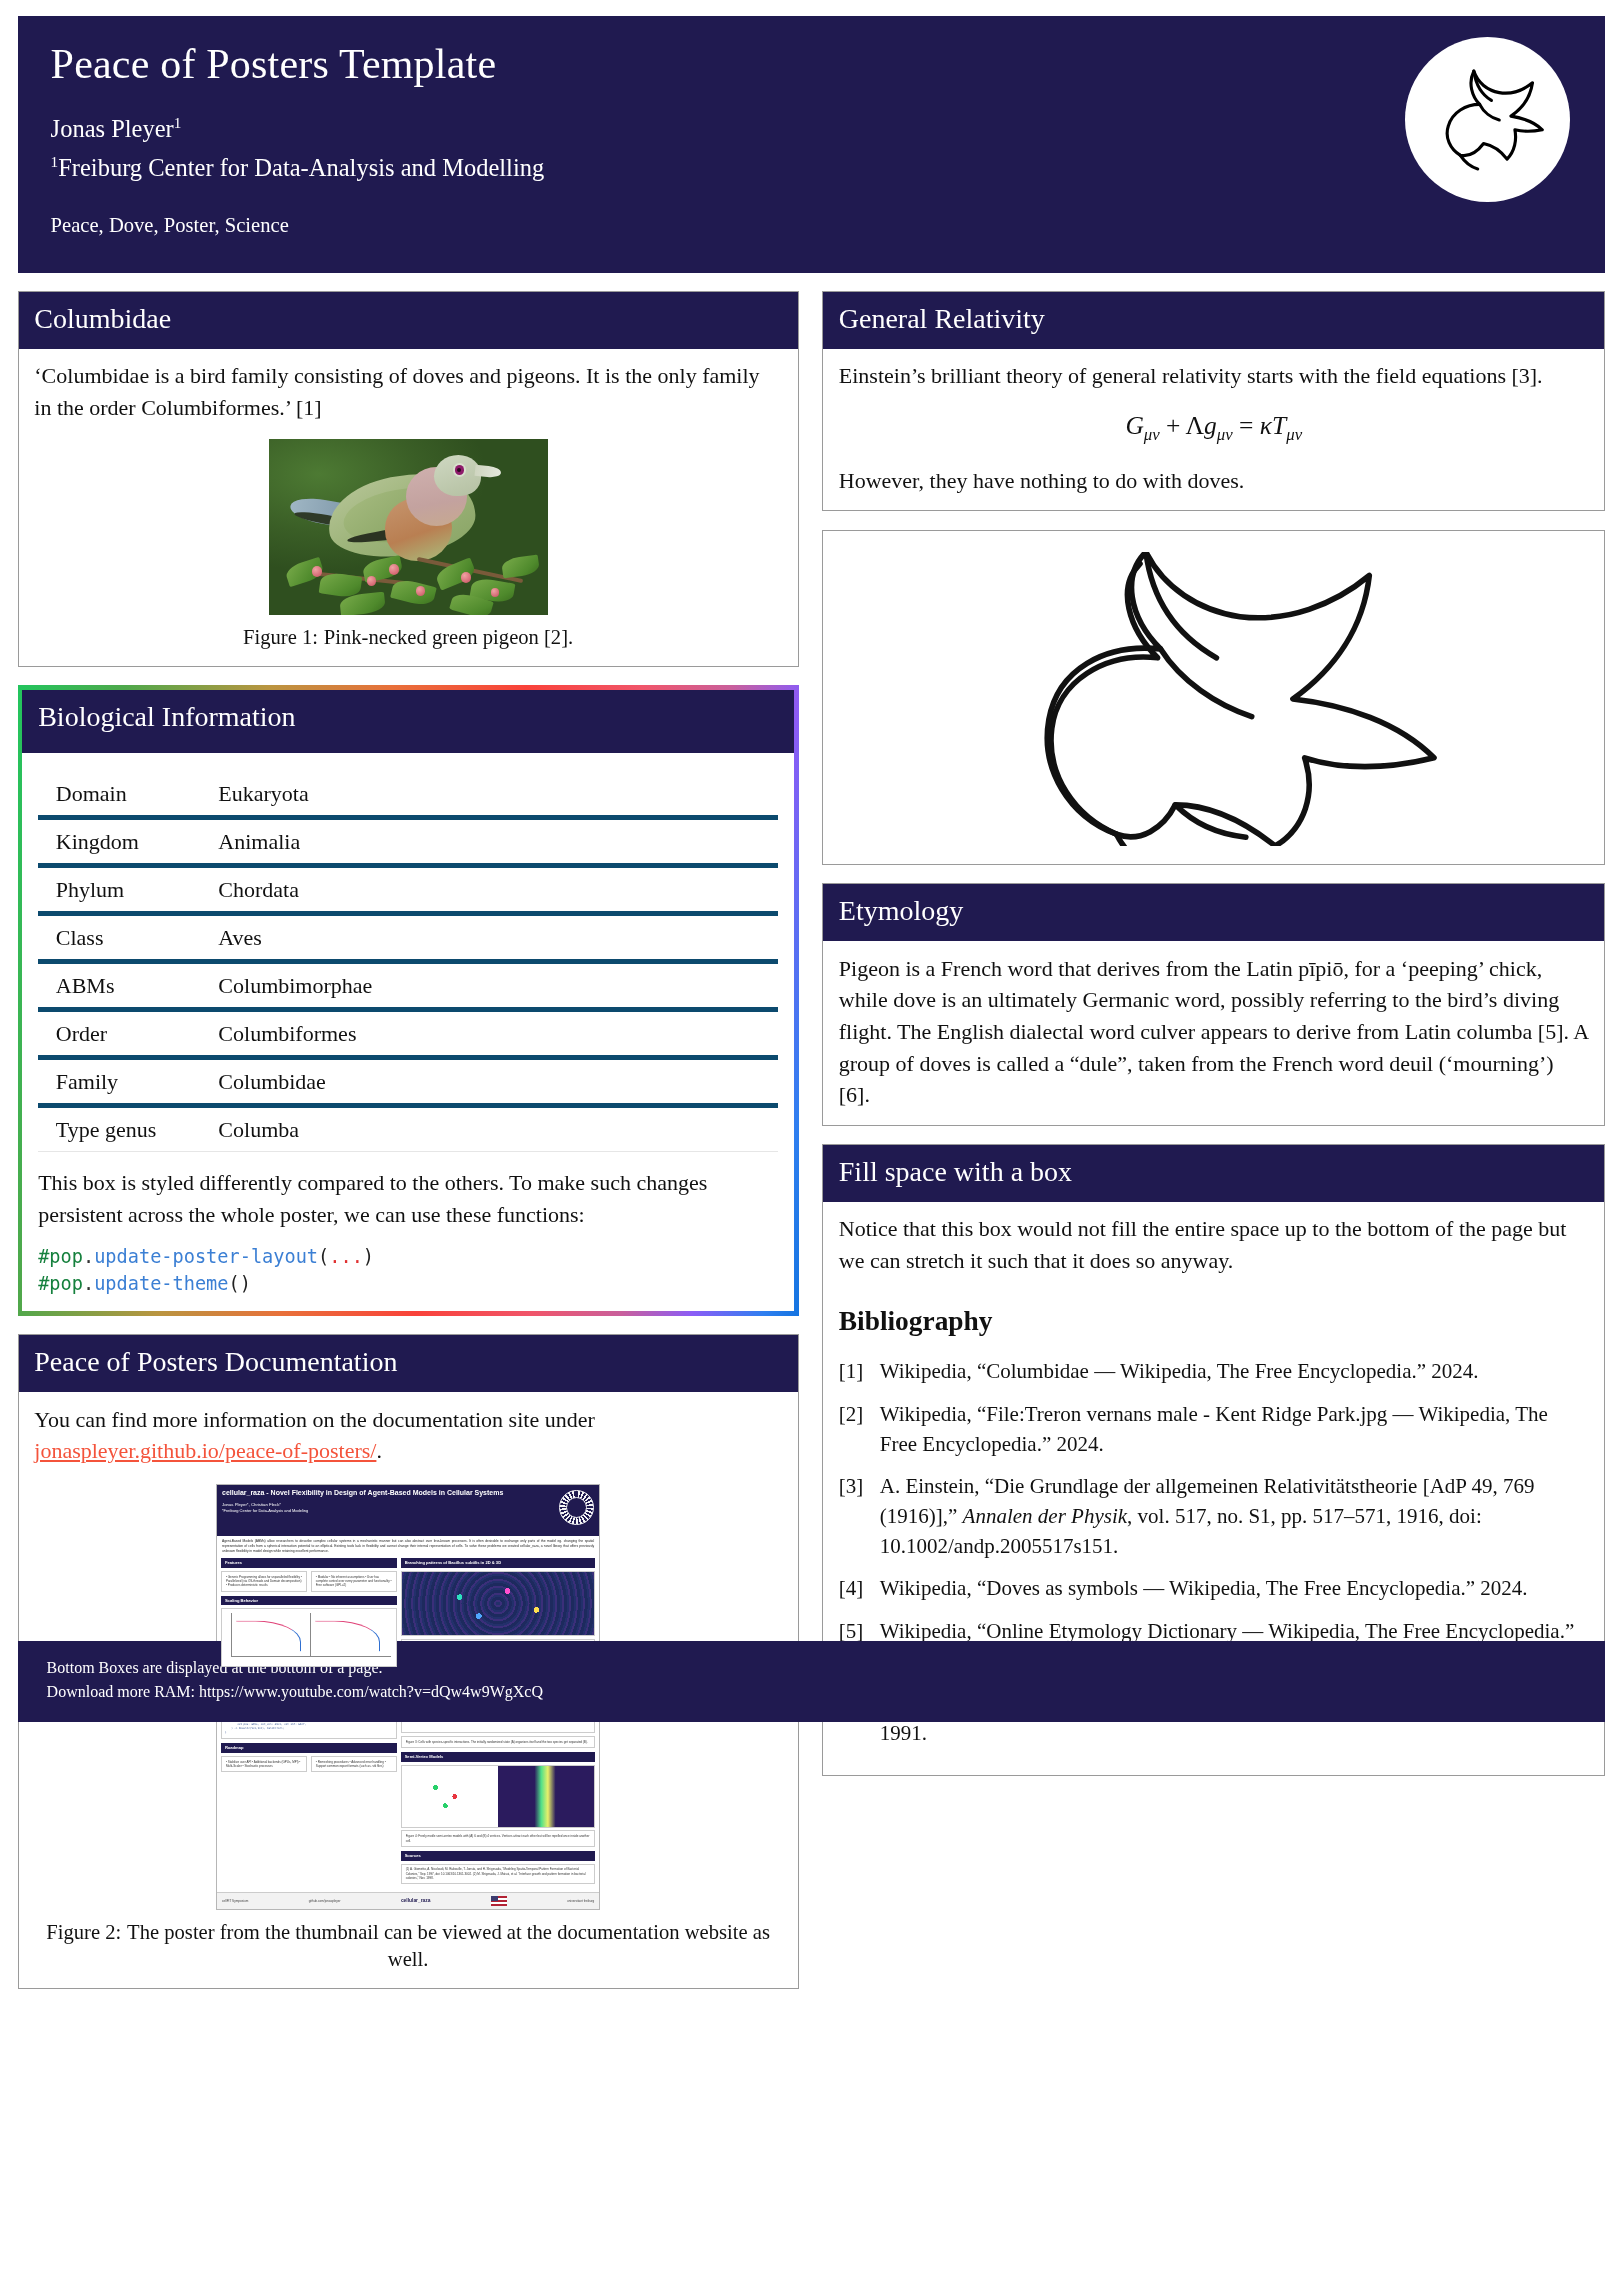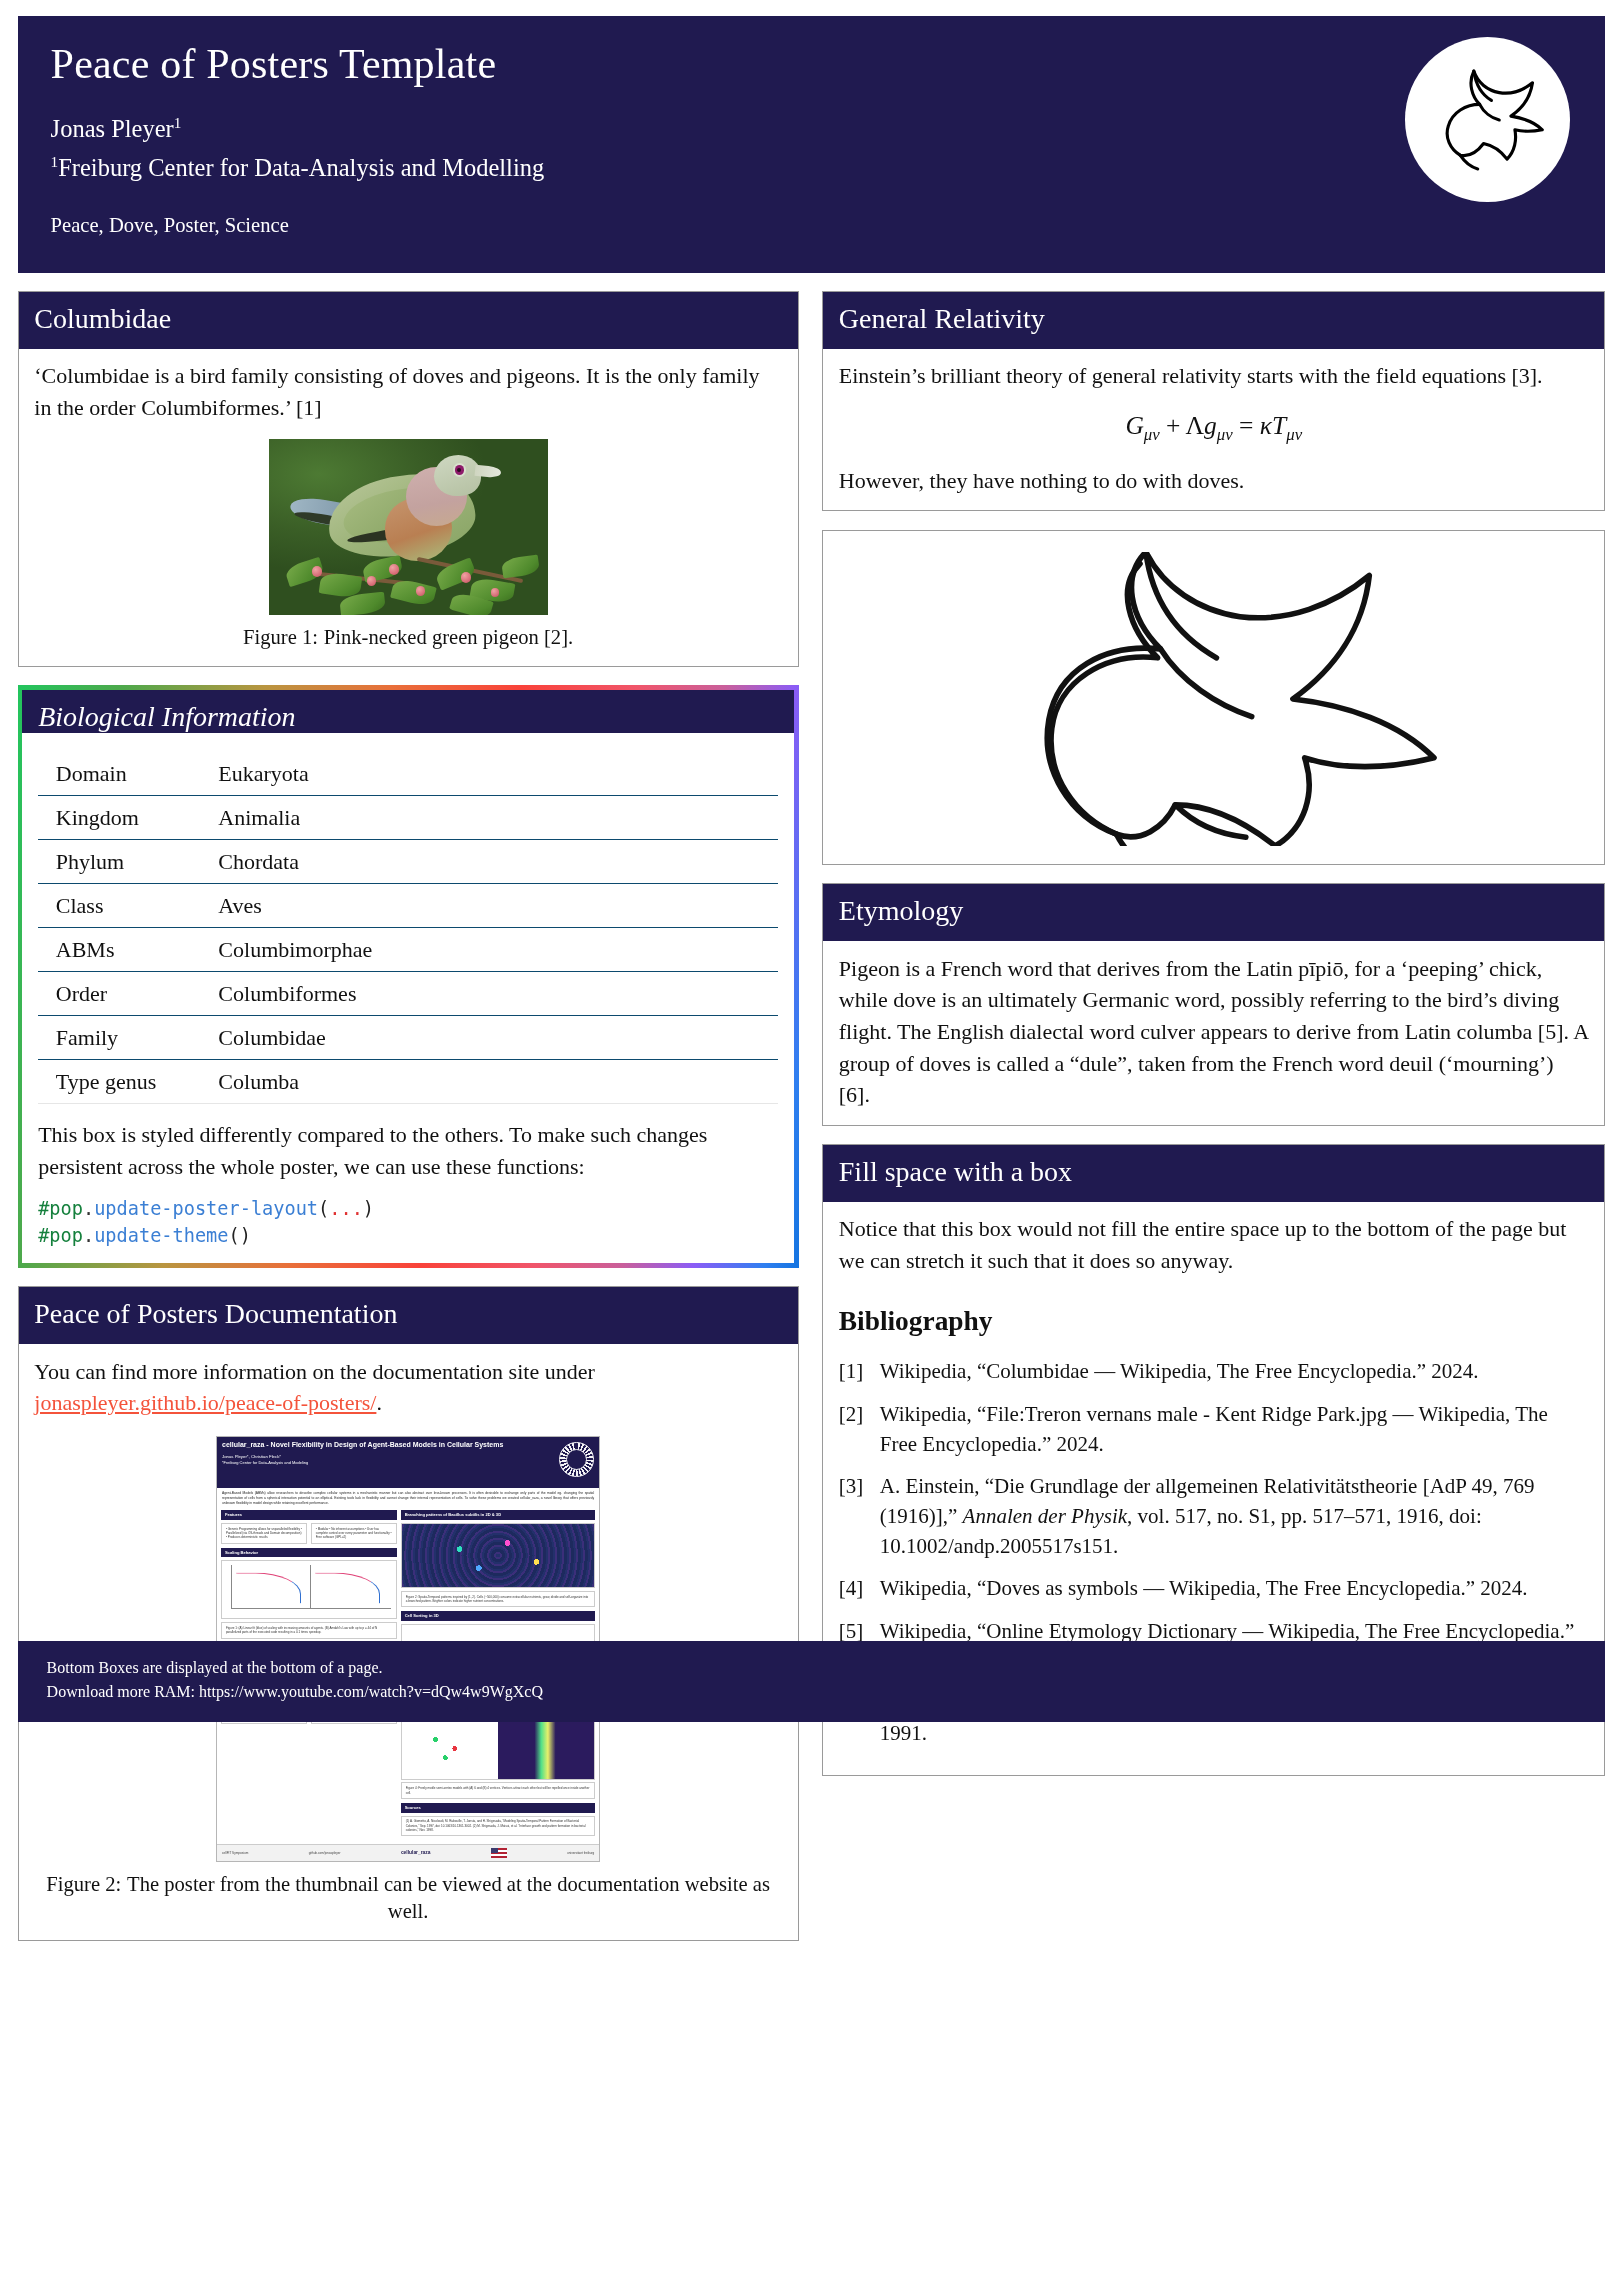--- a/index.html
+++ b/index.html
@@ -123,21 +123,21 @@
         #f9423a 57%,
         #f0556a 70%,
         #c95f9b 80%,
         #8b5cf6 88%,
         #2f7ff0 96%,
         #1474e0 100%);
   }
   .fancy-wrap .box {
     border: 0;
   }
-  .fancy-wrap .box-title { padding-bottom: 2px; font-style: italic; }
+  .fancy-wrap .box-title { padding-bottom: 22px; }
 
   
   figure { margin: 0; }
   .fig-caption {
     font-size: 20.6px;
     line-height: 1.35;
     text-align: center;
     margin-top: 8.8px;
   }
   .fig-caption .lbl { margin-right: 5.9px; }
@@ -233,21 +233,21 @@
 
   
   .bio-table {
     width: 100%;
     border-collapse: collapse;
     font-size: 22px;
     margin: 7.8px 0 2px 0;
   }
   .bio-table td {
     padding: 8.8px 3.9px 8.8px 3.9px;
-    border-bottom: 1px solid #0c4a6e;
+    border-bottom: 5px solid #0c4a6e;
     line-height: 1.15;
   }
   .bio-table tr:last-child td { border-bottom: 1px solid #e6e6e6; }
   .bio-table td.k { width: 145px; padding-left: 17.6px; }
   .bio-table td.v { padding-left: 13.7px; }
 
   
   .code-block {
     font-family: "DejaVu Sans Mono", "Liberation Mono", monospace;
     font-size: 18.6px;

